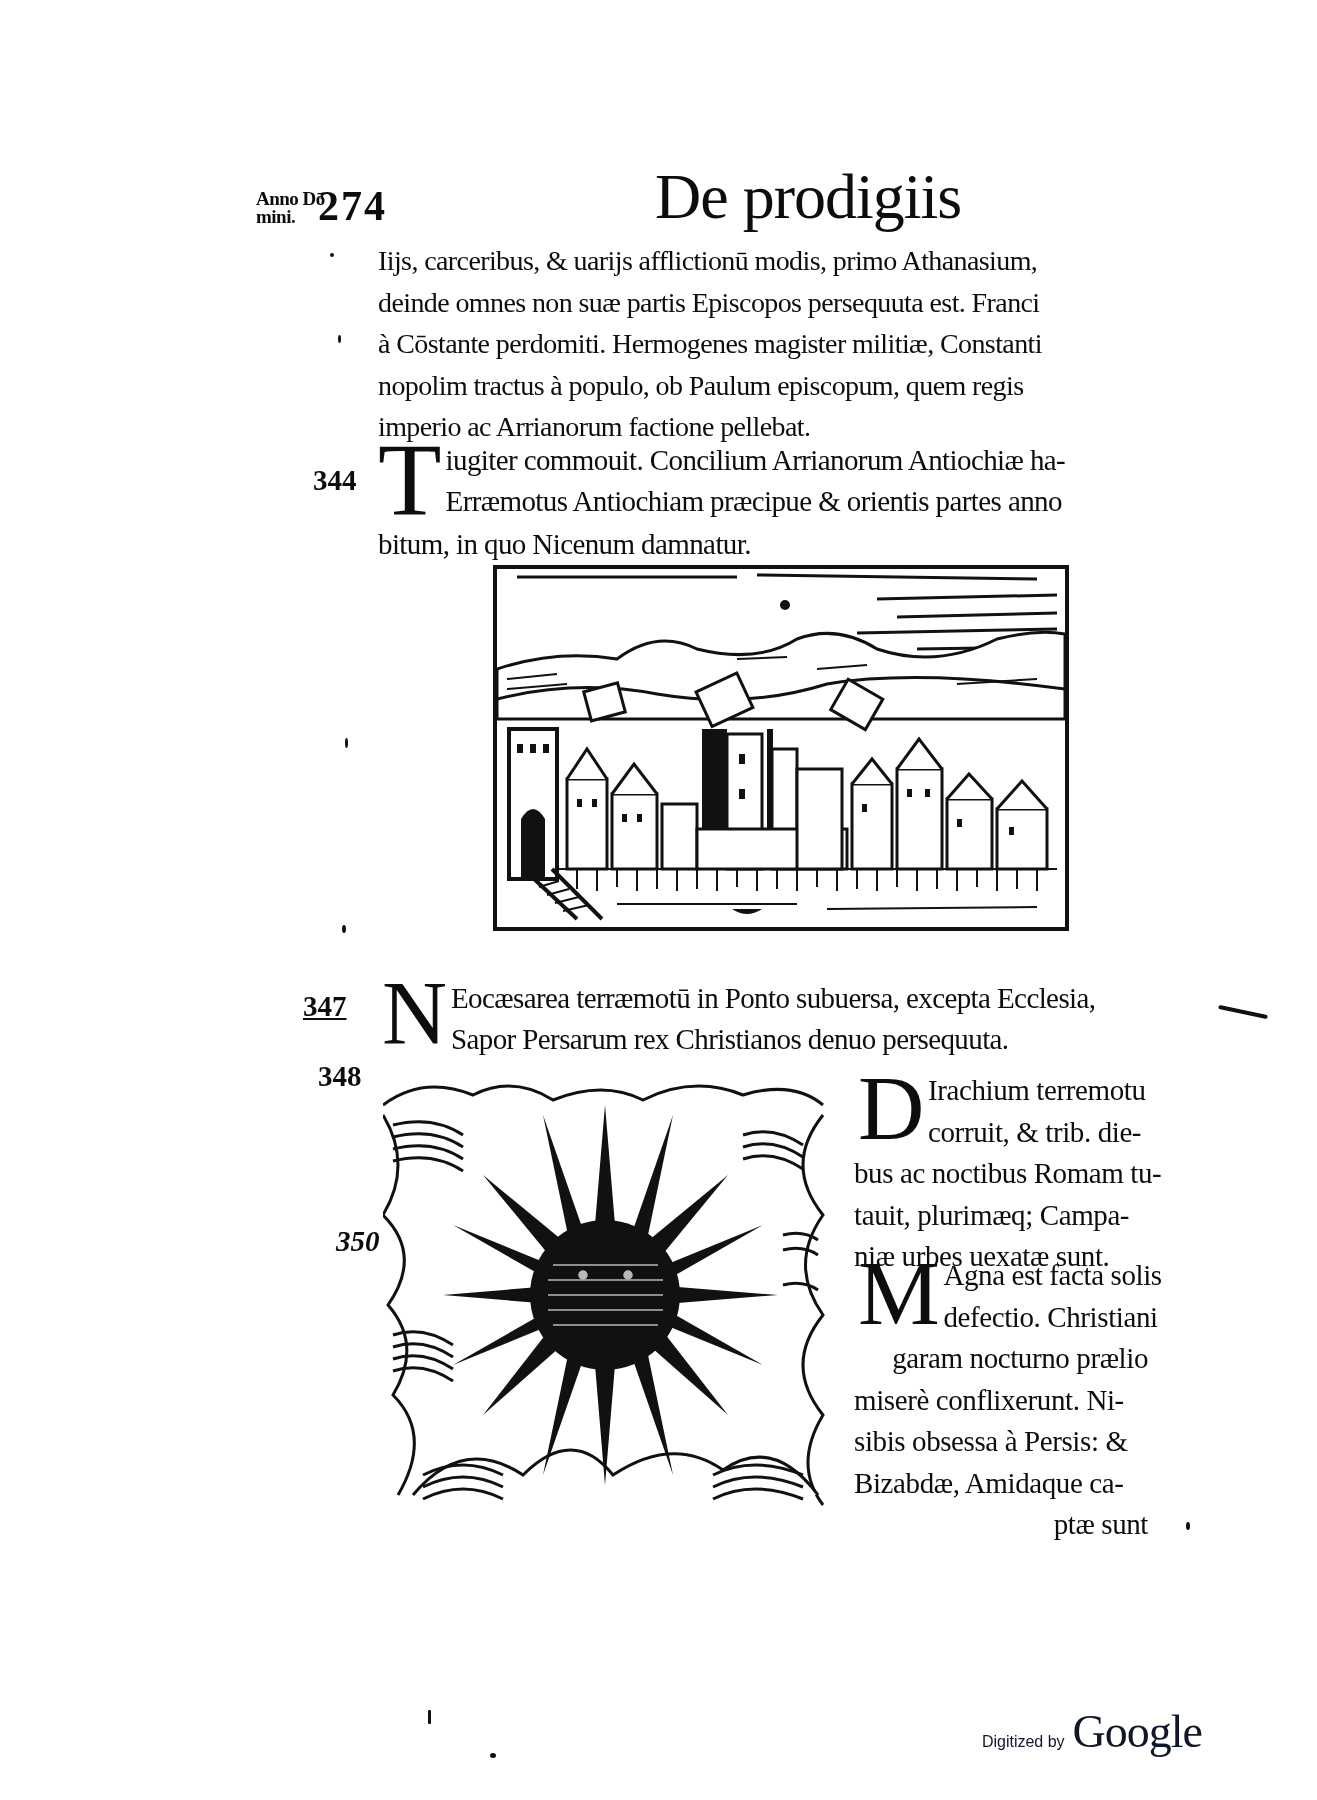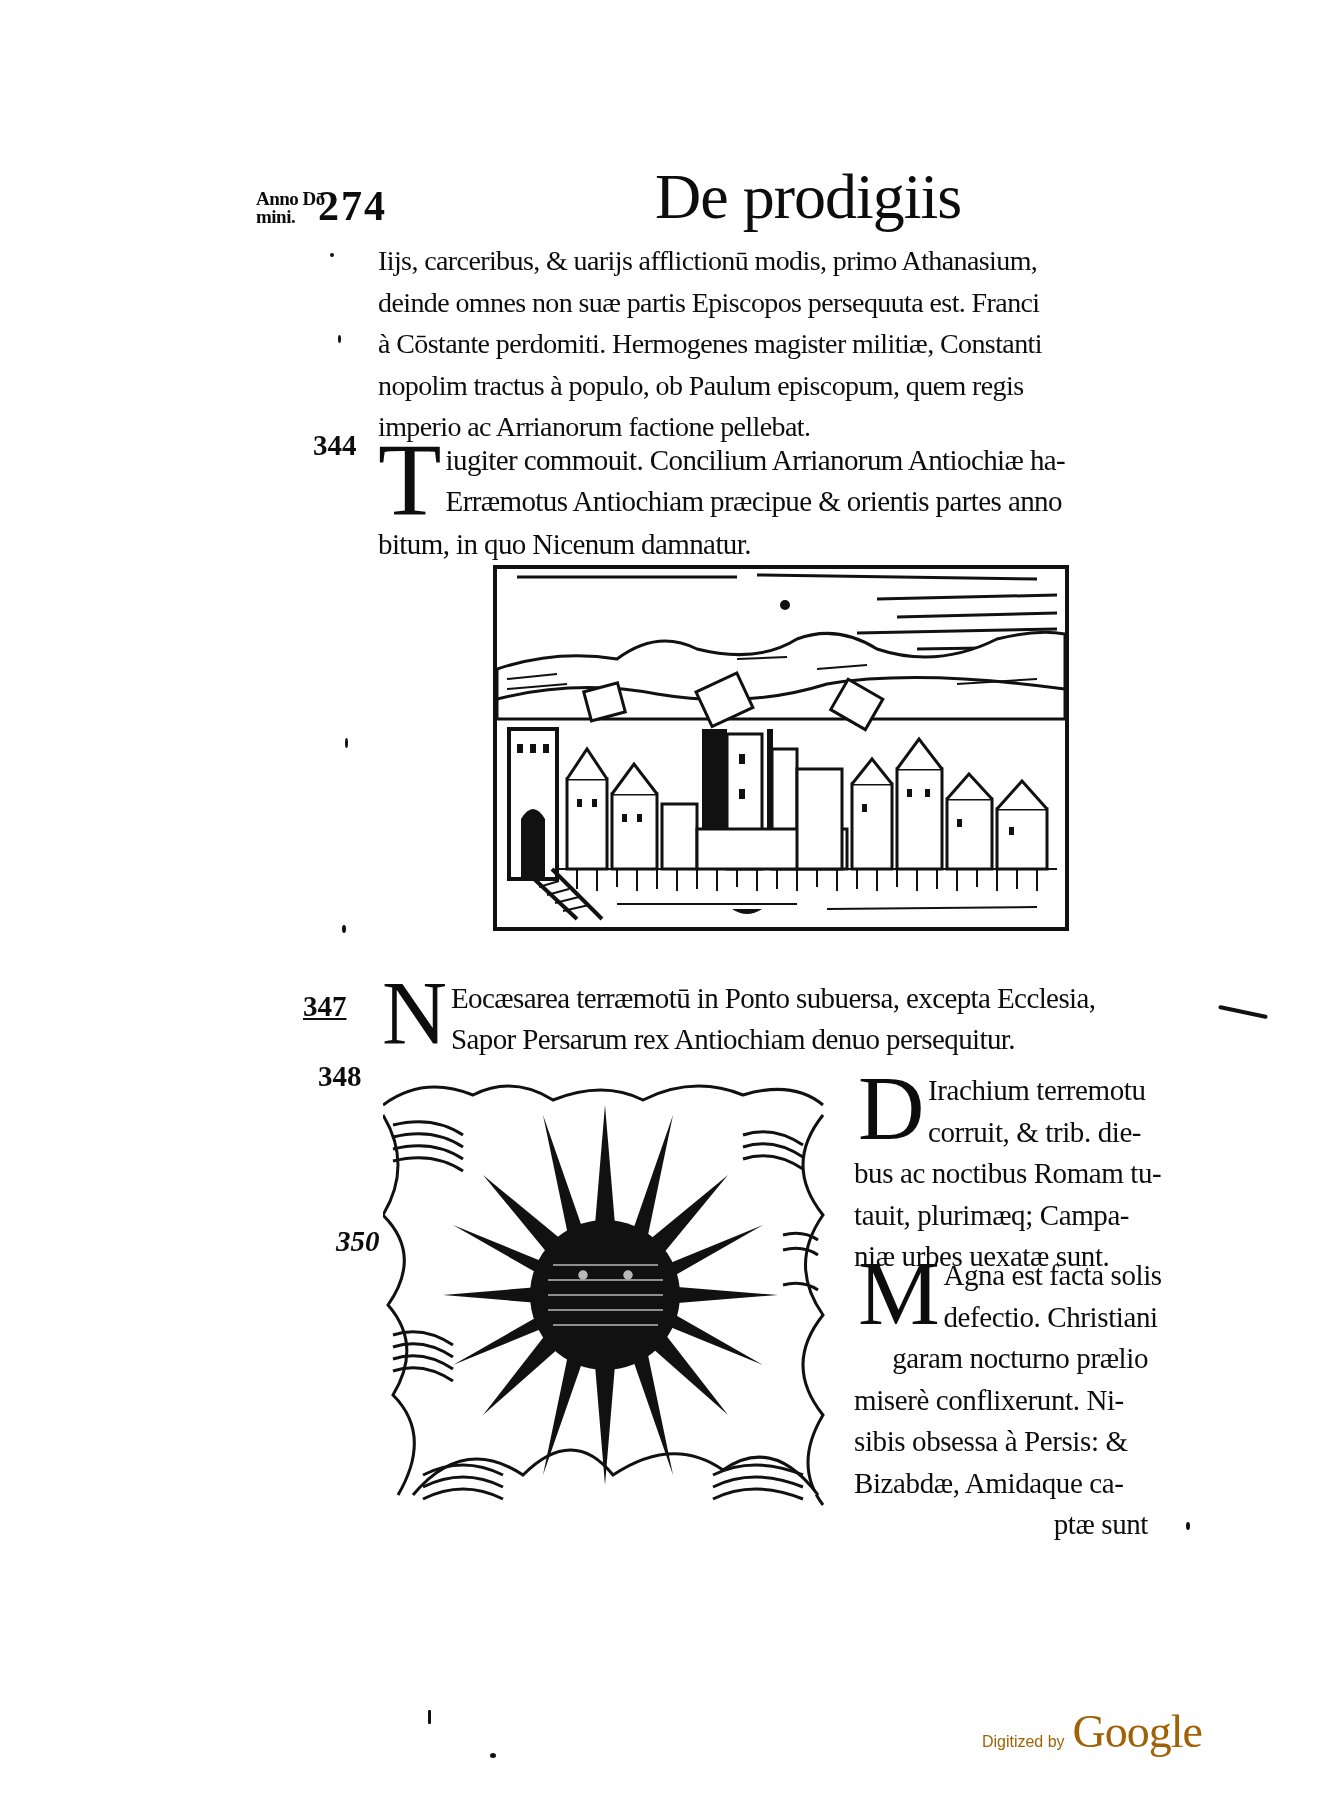--- a/index.html
+++ b/index.html
@@ -12,21 +12,21 @@
   .pageno { left:318px; top:182px; font-size:42px; font-weight:bold; letter-spacing:2px; }
   .title { left:655px; top:160px; font-size:64px; letter-spacing:-1px; }
   .textblock { left:378px; font-size:28px; line-height:41.5px; letter-spacing:-0.6px; white-space:nowrap; }
   .line { display:block; height:41.5px; }
   .entry-num { font-size:29px; font-weight:bold; }
   .dropcap { font-size:104px; line-height:88px; float:left; margin-right:4px; margin-top:-4px; }
   .entry-lines { white-space:nowrap; font-size:29px; line-height:41px; letter-spacing:-0.6px; }
   .woodcut { border:4px solid #111; background:#fff; overflow:hidden; }
   .col-right { left:858px; font-size:29px; line-height:41.5px; letter-spacing:-0.4px; white-space:nowrap; }
   .speck { position:absolute; background:#111; border-radius:50%; }
-  .google { right:115px; top:1705px; color:#a16207; font-family:"Liberation Serif", serif; }
+  .google { right:115px; top:1705px; color:#0f172a; font-family:"Liberation Serif", serif; }
   .google .by { font-family:"Liberation Sans", sans-serif; font-size:16px; vertical-align:baseline; margin-right:4px; }
   .google .g { font-size:46px; letter-spacing:-1px; }
 </style>
 </head>
 <body>
 
 <div class="abs marg-anno">
   <div>Anno Dō</div>
   <div>mini.</div>
 </div>
@@ -34,21 +34,21 @@
 <div class="abs title">De prodigiis</div>
 
 <div class="abs textblock" style="top:240px;">
   <span class="line">Iijs, carceribus, &amp; uarijs afflictionū modis, primo Athanasium,</span>
   <span class="line">deinde omnes non suæ partis Episcopos persequuta est. Franci</span>
   <span class="line">à Cōstante perdomiti. Hermogenes magister militiæ, Constanti</span>
   <span class="line">nopolim tractus à populo, ob Paulum episcopum, quem regis</span>
   <span class="line">imperio ac Arrianorum factione pellebat.</span>
 </div>
 
-<div class="abs entry-num" style="left:313px; top:429px;">344</div>
+<div class="abs entry-num" style="left:313px; top:464px;">344</div>
 <div class="abs" style="left:378px; top:440px; width:800px;">
   <span class="dropcap">T</span>
   <div class="entry-lines" style="margin-left:0;">
     <div>iugiter commouit. Concilium Arrianorum Antiochiæ ha-</div>
     <div>Erræmotus Antiochiam præcipue &amp; orientis partes anno</div>
   </div>
   <div class="entry-lines" style="clear:both; margin-left:-0px;">bitum, in quo Nicenum damnatur.</div>
 </div>
 
 <div class="abs woodcut" style="left:493px; top:565px; width:568px; height:358px;">
@@ -162,21 +162,21 @@
     </g>
     <path d="M235 340 Q250 350 265 340" fill="#111"></path>
   </svg>
 </div>
 
 <div class="abs entry-num" style="left:303px; top:990px;text-decoration:underline;">347</div>
 <div class="abs" style="left:382px; top:978px; width:820px;">
   <span class="dropcap" style="font-size:90px; line-height:80px;">N</span>
   <div class="entry-lines">
     <div>Eocæsarea terræmotū in Ponto subuersa, excepta Ecclesia,</div>
-    <div>Sapor Persarum rex Antiochiam denuo persequitur.</div>
+    <div>Sapor Persarum rex Christianos denuo persequuta.</div>
   </div>
 </div>
 
 <div class="abs entry-num" style="left:318px; top:1060px;">348</div>
 
 <div class="abs entry-num" style="left:336px; top:1225px; font-style:italic;">350</div>
 
 <div class="abs" style="left:383px; top:1075px; width:445px; height:448px;">
   <svg width="445" height="448" viewBox="0 0 445 448">
 

